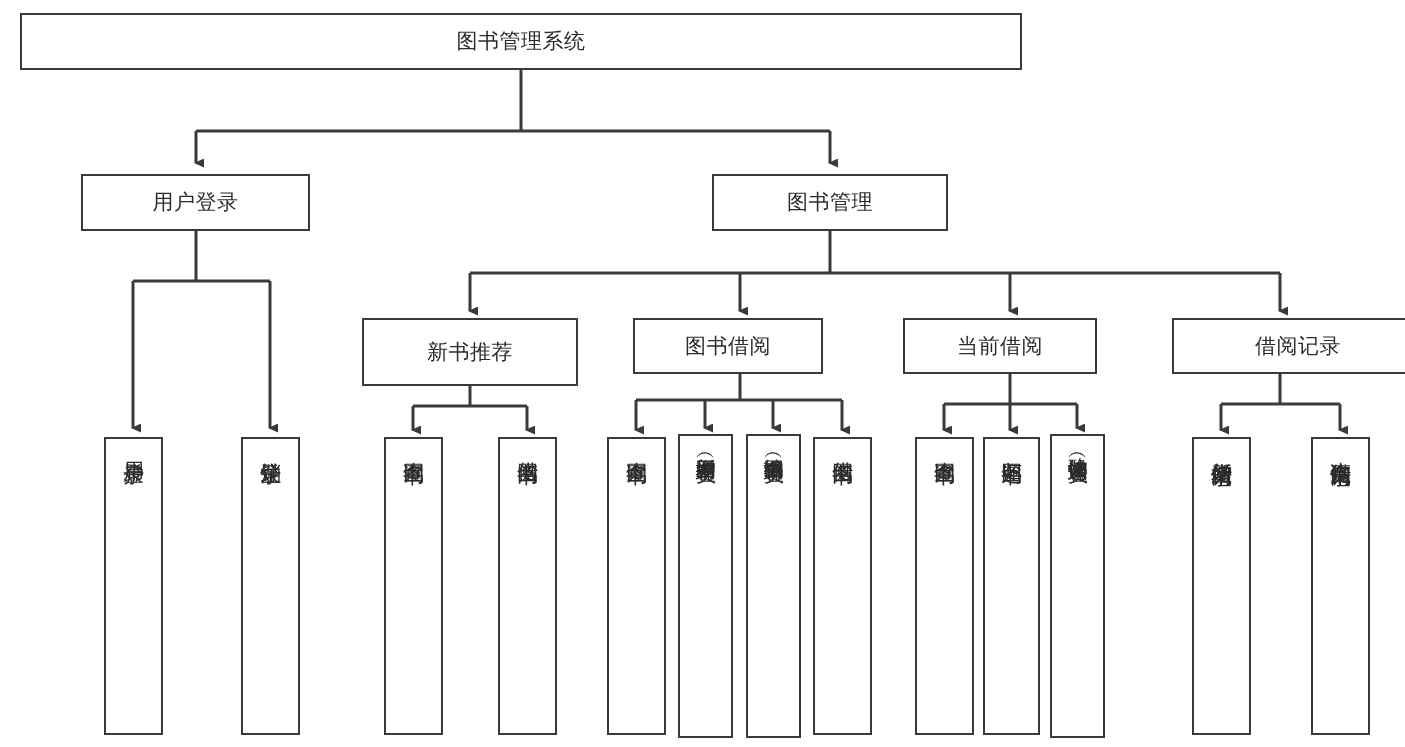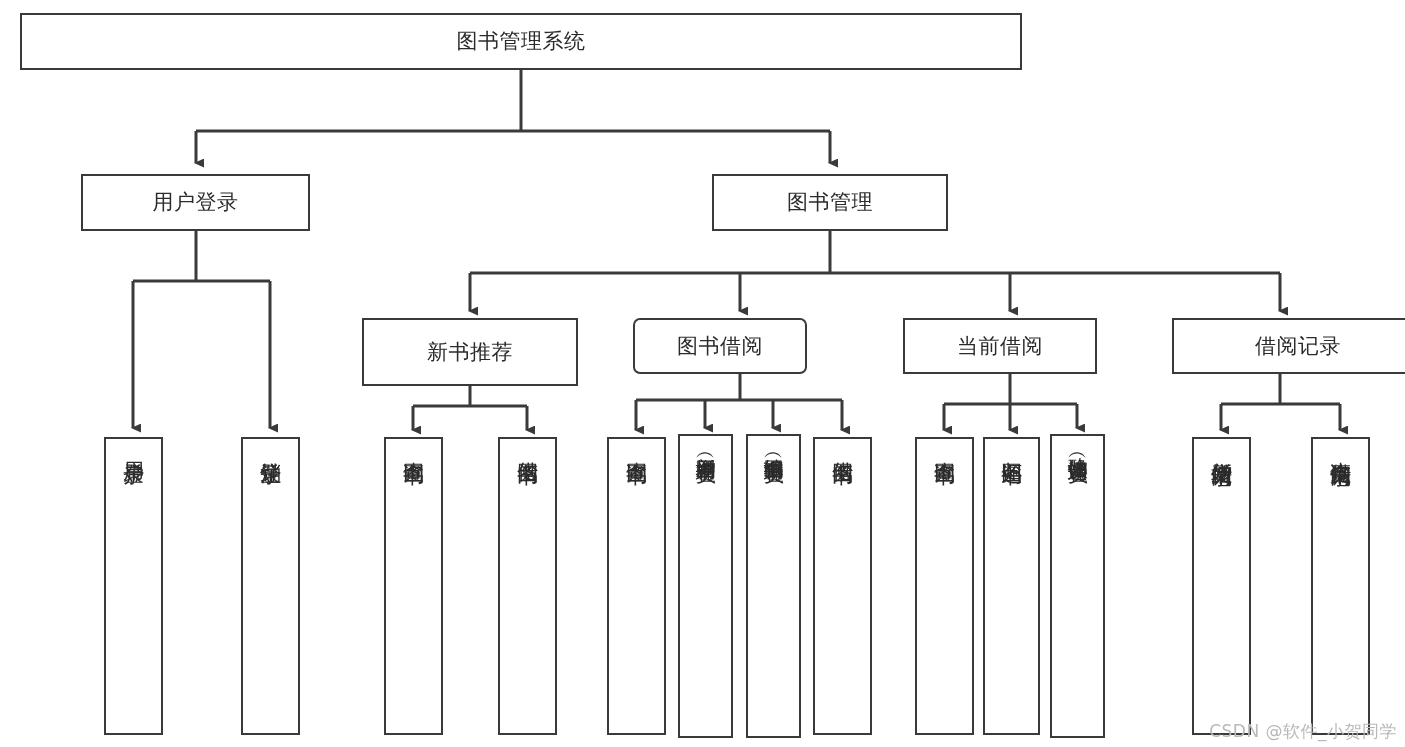--- a/index.html
+++ b/index.html
@@ -137,21 +137,21 @@
   <div class="node horiz" style="left:81px; top:174px; width:229px; height:57px;">
     <span class="node-label">用户登录</span>
   </div>
   <div class="node horiz" style="left:712px; top:174px; width:236px; height:57px;">
     <span class="node-label">图书管理</span>
   </div>
 
   <div class="node horiz" style="left:362px; top:318px; width:216px; height:68px;">
     <span class="node-label">新书推荐</span>
   </div>
-  <div class="node horiz" style="left:633px; top:318px; width:174px; height:56px;border-radius:7px;">
+  <div class="node horiz" style="left:633px; top:318px; width:190px; height:56px;">
     <span class="node-label">图书借阅</span>
   </div>
   <div class="node horiz" style="left:903px; top:318px; width:194px; height:56px;">
     <span class="node-label">当前借阅</span>
   </div>
   <div class="node horiz" style="left:1172px; top:318px; width:252px; height:56px;">
     <span class="node-label">借阅记录</span>
   </div>
 
   <div class="node vert" style="left:104px; top:437px; width:59px; height:298px;">
@@ -191,15 +191,14 @@
     <span class="node-label">确认归还（管理员）</span>
   </div>
 
   <div class="node vert" style="left:1192px; top:437px; width:59px; height:298px;">
     <span class="node-label">新增借阅记录</span>
   </div>
   <div class="node vert" style="left:1311px; top:437px; width:59px; height:298px;">
     <span class="node-label">查询借阅记录</span>
   </div>
 
-  <div id="watermark">CSDN @软件_小贺同学</div>
 
 </div>
 
 </body></html>

